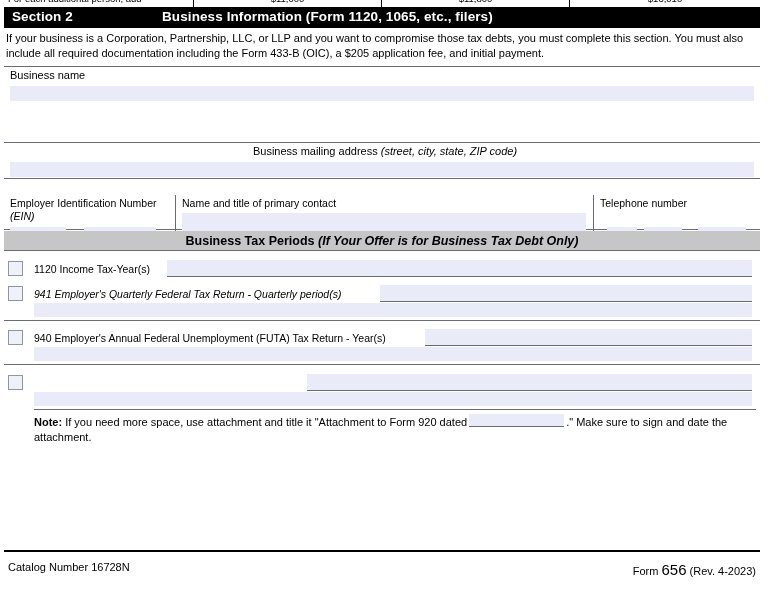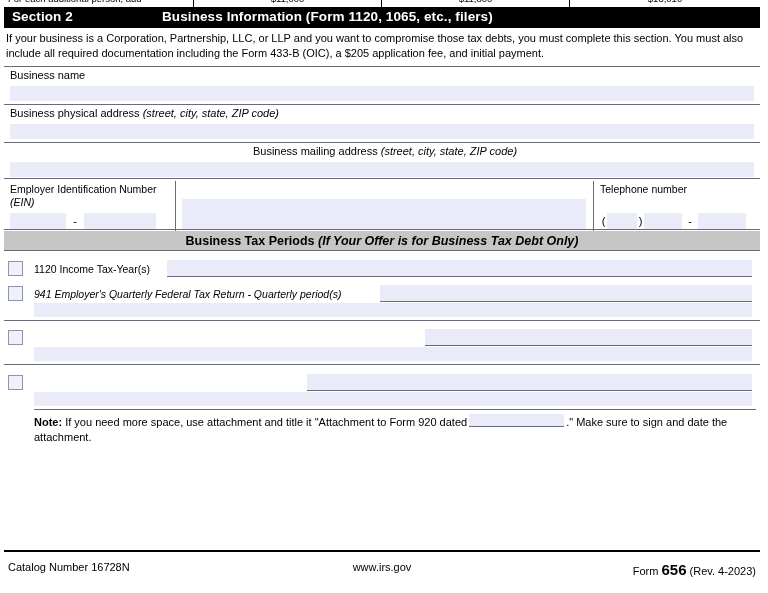--- a/index.html
+++ b/index.html
@@ -110,21 +110,21 @@
     left: 4px;
     top: 178px;
     width: 756px;
     height: 52px;
     box-sizing: border-box;
     border-top: 1.2px solid #6b6b78;
     border-bottom: 1.2px solid #6b6b78;
   }
   .triple-cell {
     position: absolute;
-    top: 2px;
+    top: 16px;
     height: 100%;
     box-sizing: border-box;
   }
   .cell-ein   { left: 0px;   width: 172px; border-right: 1.2px solid #6b6b78; }
   .cell-contact { left: 172px; width: 418px; border-right: 1.2px solid #6b6b78; }
   .cell-phone { left: 590px; width: 166px; }
   .triple-cell .flabel2 {
     font-size: 10.5px;
     line-height: 12.5px;
     padding: 2px 0 0 6px;
@@ -256,21 +256,21 @@
     position: absolute;
     left: 4px;
     top: 561px;
     width: 756px;
     height: 18px;
     font-size: 11px;
   }
   .footer .cat { position: absolute; left: 4px; top: 0; }
   .footer .web { position: absolute; left: 0; right: 0; top: 0; text-align: center; }
   .footer .frm { position: absolute; right: 4px; top: 0; white-space: nowrap; }
-  .footer .frm .big { font-size: 15px; font-weight: bold; }
+  .footer .frm .big { font-size: 15px; font-weight: normal; }
 </style>
 </head>
 <body>
 
 <div class="page">
 
   <div class="clipped-row">
     <div class="clipped-cell c1">For each additional person, add</div>
     <div class="clipped-cell c2">$11,000</div>
     <div class="clipped-cell c3">$11,800</div>
@@ -282,24 +282,20 @@
     <span class="sec-title">Business Information (Form 1120, 1065, etc., filers)</span>
   </div>
 
   <div class="intro">If your business is a Corporation, Partnership, LLC, or LLP and you want to compromise those tax debts, you must complete this section. You must also include all required documentation including the Form 433-B (OIC), a $205 application fee, and initial payment.</div>
 
   <div class="fieldblock" style="left:4px; top:66px; width:756px; height:36px;">
     <div class="flabel">Business name</div>
     <div class="finput" style="margin:4px 6px 0 6px;"></div>
   </div>
 
-  <div class="fieldblock" style="left:4px; top:104px; width:756px; height:36px;">
-    <div class="flabel"><span>Business physical address </span><i>(street, city, state, ZIP code)</i></div>
-    <div class="finput" style="margin:4px 6px 0 6px;"></div>
-  </div>
 
   <div class="fieldblock" style="left:4px; top:142px; width:756px; height:36px;text-align:center;">
     <div class="flabel"><span>Business mailing address </span><i>(street, city, state, ZIP code)</i></div>
     <div class="finput" style="margin:4px 6px 0 6px;"></div>
   </div>
 
   <div class="triple-row">
 
     <div class="triple-cell cell-ein">
       <div class="flabel2">
@@ -307,20 +303,21 @@
         <i>(EIN)</i>
       </div>
       <div class="ein-boxes">
         <div class="bx a"></div>
         <div class="dash">-</div>
         <div class="bx b"></div>
       </div>
     </div>
 
     <div class="triple-cell cell-contact">
+      <div class="flabel2">Name and title of primary contact</div>
       <div class="contact-input"></div>
     </div>
 
     <div class="triple-cell cell-phone">
       <div class="flabel2">Telephone number</div>
       <div class="phone-boxes">
         <span class="paren">(</span>
         <div class="bx area"></div>
         <span class="paren">)</span>
         <div class="bx pre"></div>
@@ -345,20 +342,21 @@
     <div class="chk-box" style="left:8px; top:3px;"></div>
     <div class="chk-label" style="left:34px; top:4px;">941 Employer's Quarterly Federal Tax Return - Quarterly period(s)</div>
     <div class="chk-input" style="left:380px; top:2px; width:372px; height:17px;"></div>
     <div class="chk-input2" style="left:34px; top:20px; width:718px; height:14px;"></div>
   </div>
 
   <div class="rule" style="left:4px; top:320px; width:756px;"></div>
 
   <div class="chk-row" style="left:0; top:325px; width:768px; height:40px;">
     <div class="chk-box" style="left:8px; top:5px;"></div>
+    <div class="chk-label" style="left:34px; top:6px;">940 Employer's Annual Federal Unemployment (FUTA) Tax Return - Year(s)</div>
     <div class="chk-input" style="left:425px; top:4px; width:327px; height:17px;"></div>
     <div class="chk-input2" style="left:34px; top:22px; width:718px; height:14px;"></div>
   </div>
 
   <div class="rule" style="left:4px; top:364px; width:756px;"></div>
 
   <div class="chk-row" style="left:0; top:370px; width:768px; height:40px;">
     <div class="chk-box" style="left:8px; top:5px;"></div>
     <div class="chk-input" style="left:307px; top:4px; width:445px; height:17px;"></div>
     <div class="chk-input2" style="left:34px; top:22px; width:718px; height:14px;"></div>
@@ -367,17 +365,16 @@
   <div class="rule" style="left:34px; top:409px; width:722px;"></div>
 
   <div class="note">
     <b>Note:</b>
     <span>If you need more space, use attachment and title it "Attachment to Form 920 dated</span><span class="note-blank"></span><span>." Make sure to sign and date the attachment.</span>
   </div>
 
   <div class="footer-rule"></div>
   <div class="footer">
     <span class="cat">Catalog Number 16728N</span>
-    <span class="web">www.irs.gov</span>
     <span class="frm"><span>Form </span><span class="big">656</span><span> (Rev. 4-2023)</span></span>
   </div>
 
 </div>
 
 </body></html>

